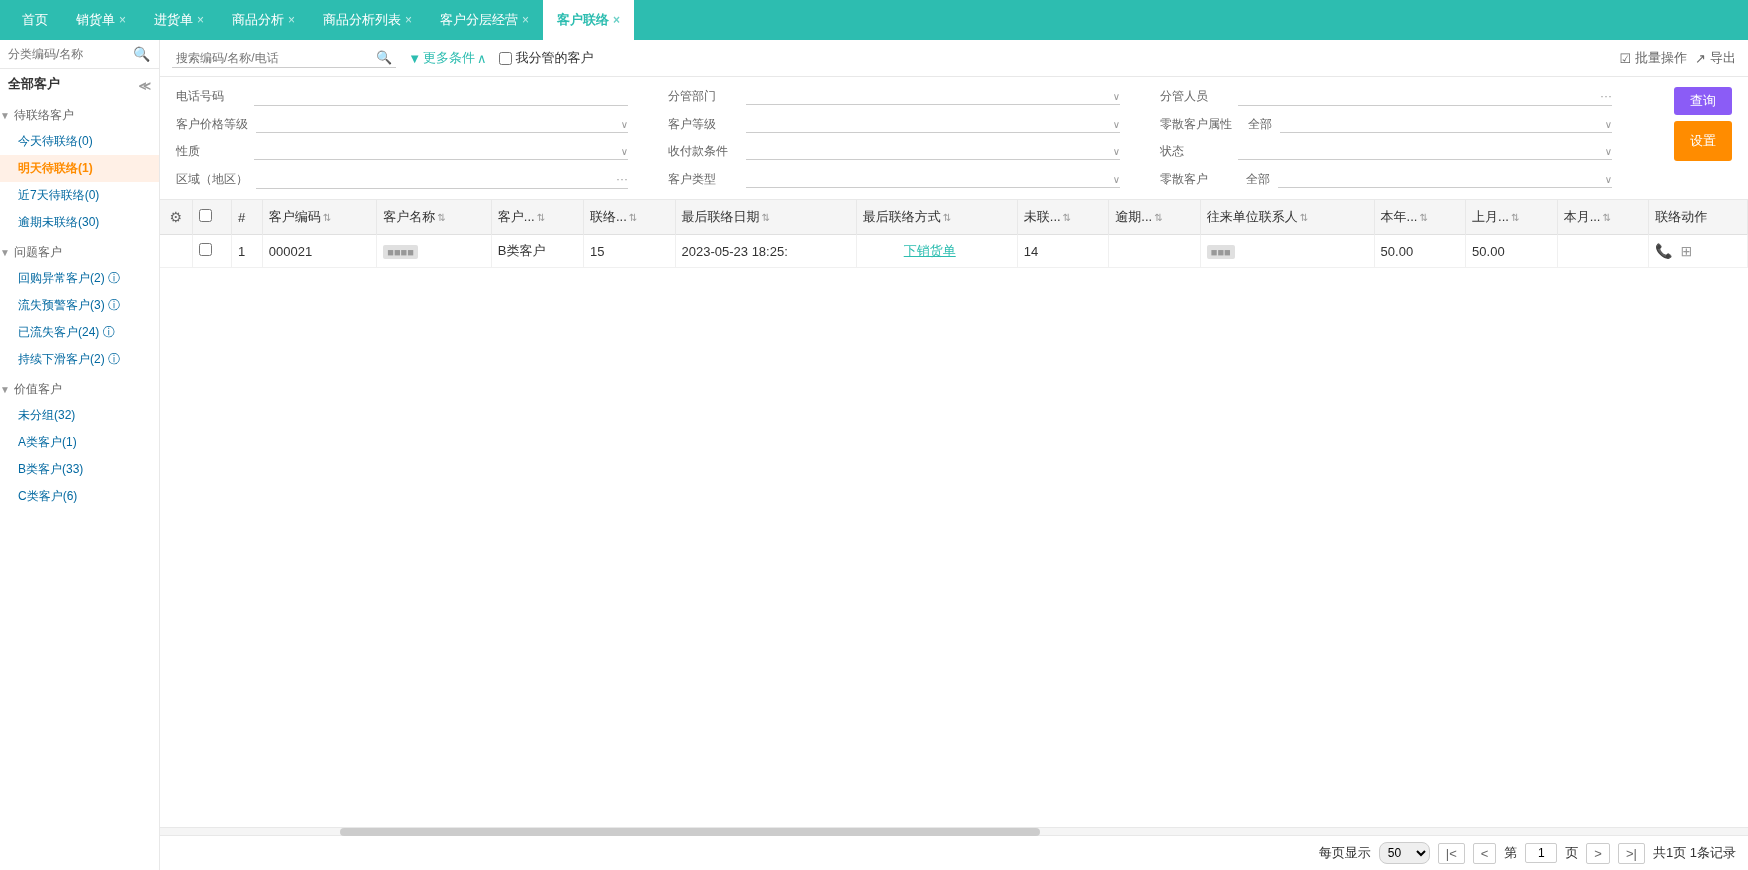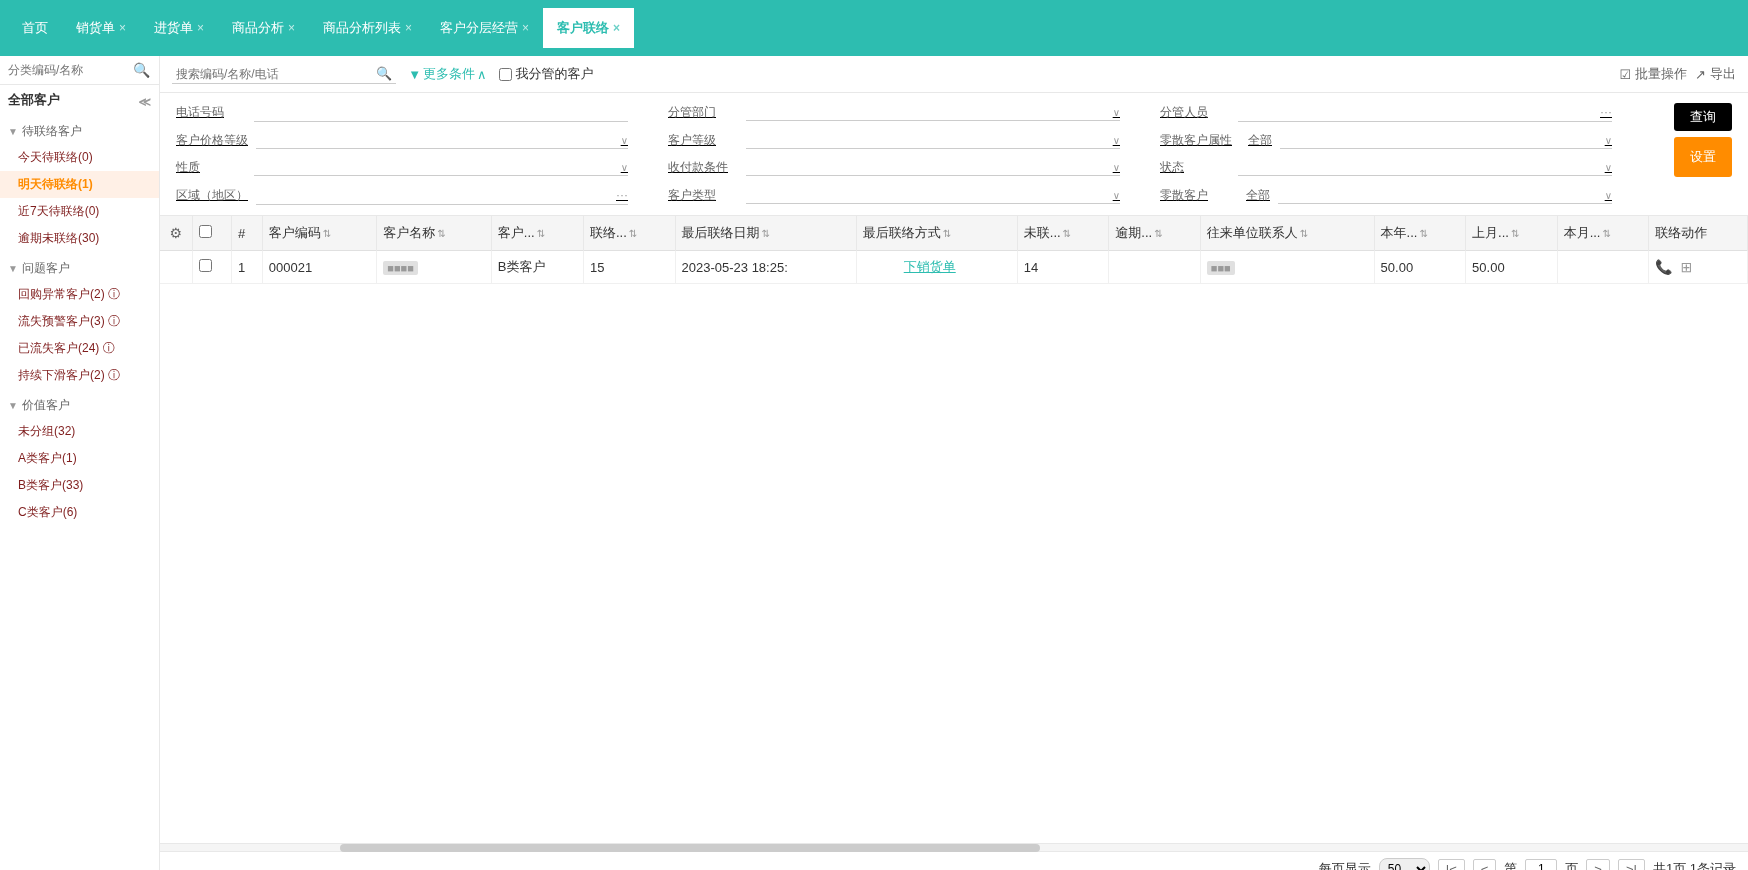--- a/index.html
+++ b/index.html
@@ -3,21 +3,21 @@
   <meta charset="utf-8">
   <style>
     * { box-sizing: border-box; margin: 0; padding: 0; font-family: 'Microsoft YaHei', Arial, sans-serif; font-size: 13px; }
     body { background: #f5f5f5; overflow: hidden; }
 
     
     .top-nav {
       background: #2dbdb0;
       display: flex;
       align-items: center;
-      height: 56px;
+      height: 40px;
       padding: 0 8px;
       color: #fff;
     }
     .top-nav .nav-item {
       padding: 0 14px;
       height: 40px;
       display: flex;
       align-items: center;
       cursor: pointer;
       white-space: nowrap;
@@ -70,35 +70,35 @@
       padding: 6px 8px;
       font-weight: bold;
       color: #333;
       cursor: pointer;
       font-size: 13px;
     }
     .sidebar-all .collapse-icon { color: #999; font-size: 12px; }
     .sidebar-group-title {
       display: flex;
       align-items: center;
-      padding: 4px 8px;
+      padding: 4px 0;
       color: #666;
       font-size: 12px;
       margin-top: 4px;
     }
     .sidebar-group-title::before {
       content: '▼';
       font-size: 10px;
       margin-right: 4px;
       color: #999;
     }
     .sidebar-item {
       padding: 5px 8px 5px 18px;
       cursor: pointer;
-      color: #7f1d1d;
+      color: #0369a1;
       font-size: 12px;
       white-space: nowrap;
     }
     .sidebar-item.active { background: #fff0e6; color: #ff8c00; font-weight: bold; }
 
     
     .content-area {
       flex: 1;
       display: flex;
       flex-direction: column;
@@ -164,21 +164,20 @@
       align-items: center;
       margin-bottom: 10px;
       gap: 0;
     }
     .filter-row:last-child { margin-bottom: 0; }
     .filter-cell {
       display: flex;
       align-items: center;
       flex: 1;
       min-width: 0;
-      text-decoration: underline;
     }
     .filter-label {
       color: #666;
       font-size: 12px;
       white-space: nowrap;
       margin-right: 8px;
       min-width: 70px;
     }
     .filter-input {
       flex: 1;
@@ -217,21 +216,21 @@
     }
     .filter-buttons {
       position: absolute;
       right: 16px;
       top: 10px;
       display: flex;
       flex-direction: column;
       gap: 6px;
     }
     .btn-query {
-      background: #000000;
+      background: #8b5cf6;
       color: #fff;
       border: none;
       border-radius: 3px;
       padding: 5px 16px;
       cursor: pointer;
       font-size: 13px;
     }
     .btn-settings {
       background: #ff8c00;
       color: #fff;

